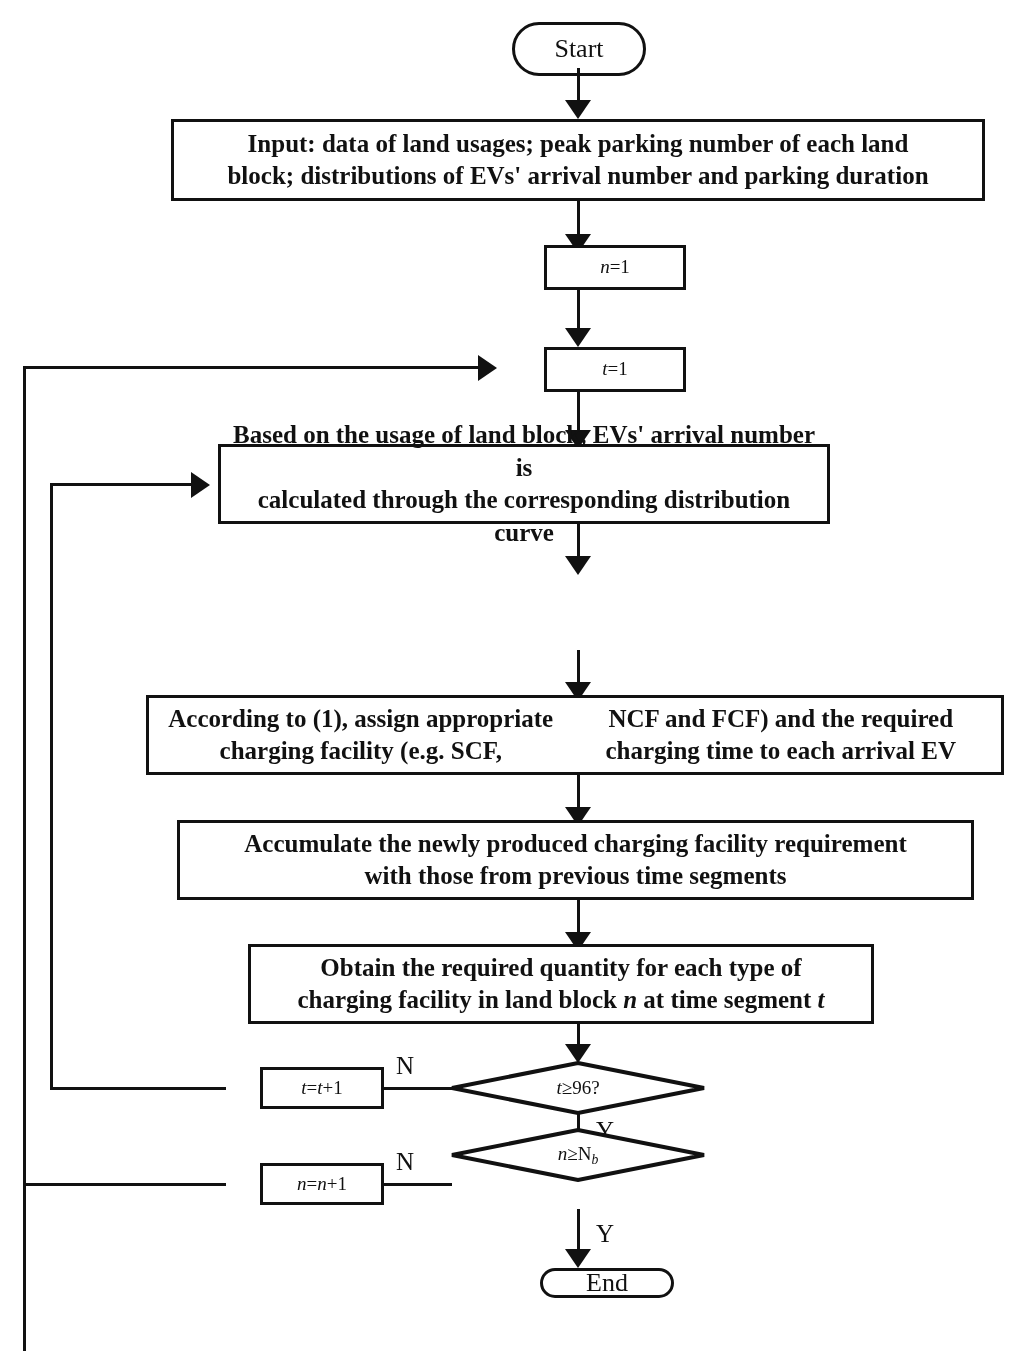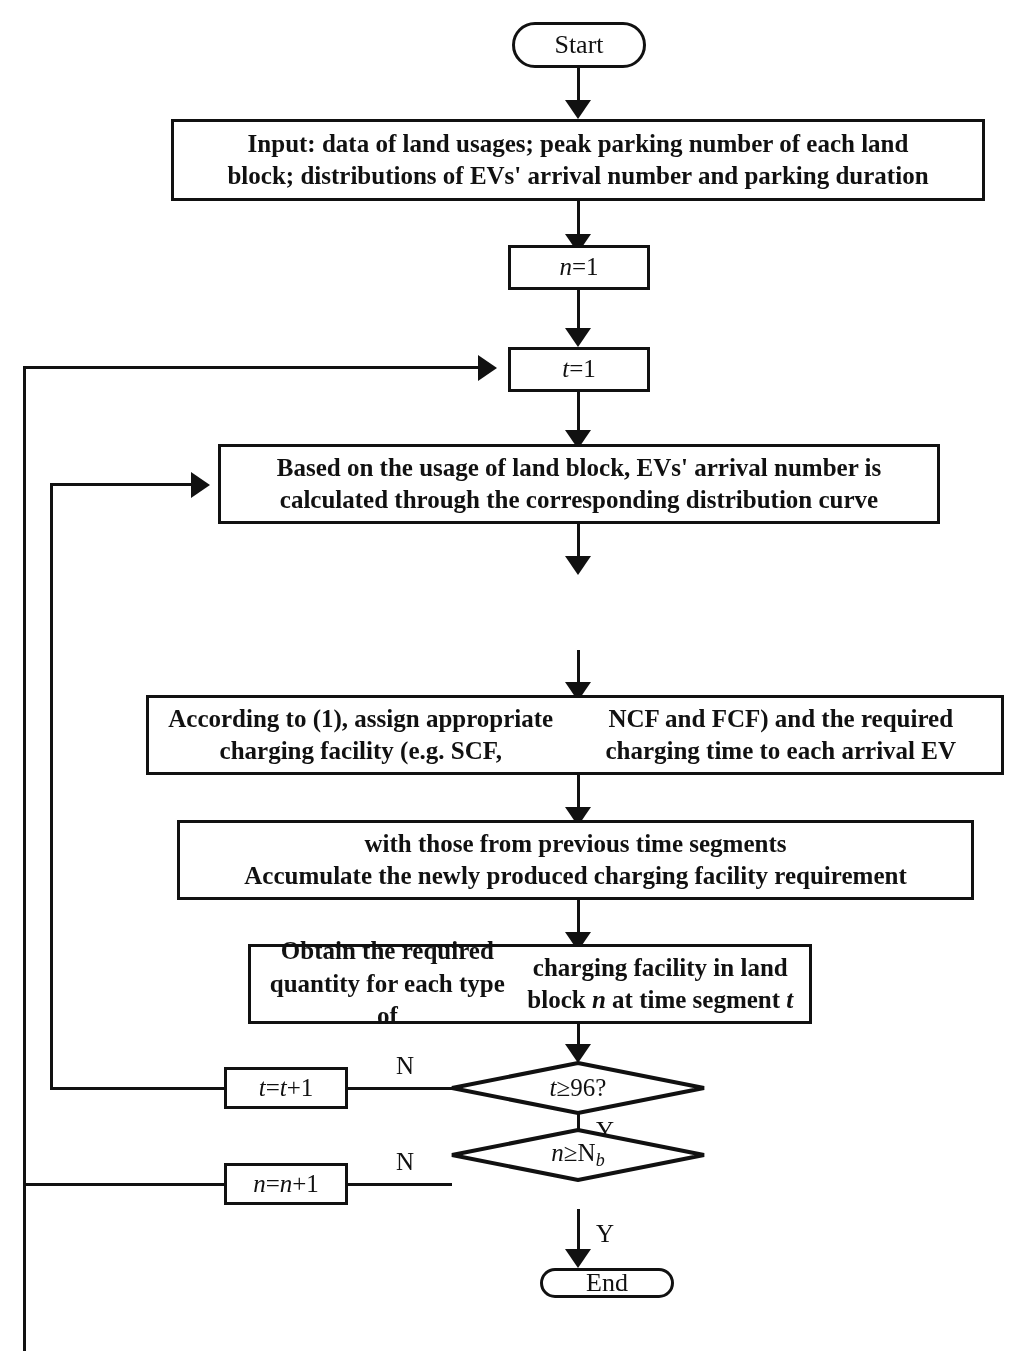--- a/index.html
+++ b/index.html
@@ -26,41 +26,41 @@
     text-align: center;
     background: #ffffff;
     color: #111111;
   }
   .proc {
     border: 3px solid #111111;
     line-height: 1.30;
     padding: 2px 6px;
   }
   .proc.wide { font-size: 25px; font-weight: bold; }
-  .proc.small { font-size: 25px; border-width: 3px; }
+  .proc.small { font-size: 19px; border-width: 3px; margin-left: 36px; }
   .pill {
     border: 3px solid #111111;
     border-radius: 999px;
     font-size: 26px;
   }
   
   .diamond {
     position: absolute;
     display: flex;
     align-items: center;
     justify-content: center;
   }
   .diamond .dshape {
     position: absolute;
     inset: 0;
   }
   .diamond .dlabel {
     position: relative;
     z-index: 2;
-    font-size: 25px;
+    font-size: 19px;
     white-space: nowrap;
   }
   
   .vline, .hline {
     position: absolute;
     background: #111111;
   }
   .vline { width: 3px; }
   .hline { height: 3px; }
   .arrow-down {
@@ -87,21 +87,21 @@
     white-space: nowrap;
   }
   .ital { font-style: italic; }
   .sub  { font-size: 0.72em; vertical-align: -0.28em; font-style: italic; }
 </style>
 </head>
 <body>
 
 <div id="flowchart">
 
-  <div class="node pill" style="left:512px; top:22px; width:134px; height:46px;">
+  <div class="node pill" style="left:512px; top:22px; width:134px; height:54px;">
     <span>Start</span>
   </div>
 
   <div class="vline" style="left:577px; top:68px; height:34px;"></div>
   <div class="arrow-down" style="left:565px; top:100px;"></div>
 
   <div class="node proc wide" style="left:171px; top:119px; width:814px; height:82px; flex-direction:column;">
     <div>Input: data of land usages; peak parking number of each land</div>
     <div>block; distributions of EVs' arrival number and parking duration</div>
   </div>
@@ -120,21 +120,21 @@
     <span><span class="ital">t</span><span>=1</span></span>
   </div>
 
   <div class="hline" style="left:23px; top:366px; width:455px;"></div>
   <div class="arrow-right" style="left:478px; top:355px;"></div>
   <div class="vline" style="left:23px; top:366px; height:1007px;"></div>
 
   <div class="vline" style="left:577px; top:392px; height:42px;"></div>
   <div class="arrow-down" style="left:565px; top:430px;"></div>
 
-  <div class="node proc wide" style="left:218px; top:444px; width:722px; height:80px; flex-direction:column;">
+  <div class="node proc wide" style="left:218px; top:444px; width:612px; height:80px; flex-direction:column;">
     <div>Based on the usage of land block, EVs' arrival number is</div>
     <div>calculated through the corresponding distribution curve</div>
   </div>
 
   <div class="hline" style="left:50px; top:483px; width:141px;"></div>
   <div class="arrow-right" style="left:191px; top:472px;"></div>
   <div class="vline" style="left:50px; top:483px; height:607px;"></div>
 
   <div class="vline" style="left:577px; top:524px; height:38px;"></div>
   <div class="arrow-down" style="left:565px; top:556px;"></div>
@@ -145,28 +145,28 @@
 
   <div class="node proc wide" style="left:146px; top:695px; width:858px; height:80px; flex-direction:row;">
     <div>According to (1), assign appropriate charging facility (e.g. SCF,</div>
     <div>NCF and FCF) and the required charging time to each arrival EV</div>
   </div>
 
   <div class="vline" style="left:577px; top:775px; height:38px;"></div>
   <div class="arrow-down" style="left:565px; top:807px;"></div>
 
   <div class="node proc wide" style="left:177px; top:820px; width:797px; height:80px; flex-direction:column;">
+    <div>Accumulate the newly produced charging facility requirement</div>
     <div>with those from previous time segments</div>
-    <div>Accumulate the newly produced charging facility requirement</div>
   </div>
 
   <div class="vline" style="left:577px; top:900px; height:38px;"></div>
   <div class="arrow-down" style="left:565px; top:932px;"></div>
 
-  <div class="node proc wide" style="left:248px; top:944px; width:564px; height:80px; ">
+  <div class="node proc wide" style="left:248px; top:944px; width:626px; height:80px; flex-direction:column;">
     <div>Obtain the required quantity for each type of</div>
     <div>
       <span>charging facility in land block </span><span class="ital">n</span><span> at time segment </span><span class="ital">t</span>
     </div>
   </div>
 
   <div class="vline" style="left:577px; top:1024px; height:30px;"></div>
   <div class="arrow-down" style="left:565px; top:1044px;"></div>
 
   <div class="diamond" style="left:450px; top:1061px; width:256px; height:54px;">

